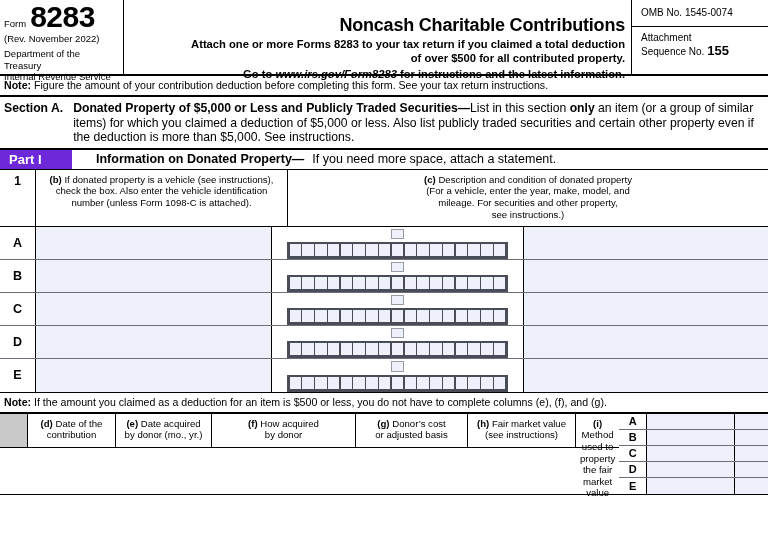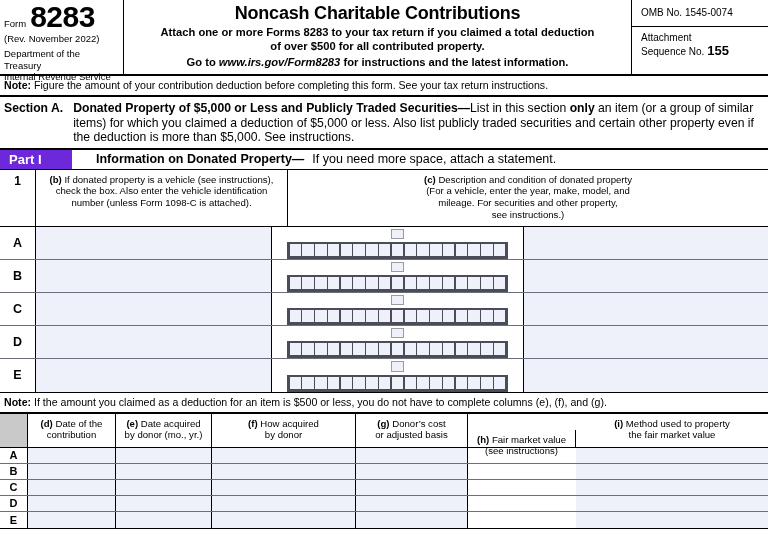--- a/index.html
+++ b/index.html
@@ -31,22 +31,22 @@
   }
   .form-line{display:flex;align-items:flex-end;gap:4px;}
   .form-word{font-size:9.5px;line-height:11px;padding-bottom:3px;}
   .form-num{font-size:30px;font-weight:bold;line-height:30px;letter-spacing:-0.5px;}
   .rev{font-size:9.5px;line-height:12px;margin-top:1px;}
   .dept{font-size:9.5px;line-height:11.5px;margin-top:3px;}
 
   .hdr-center{
     flex:1;
     box-sizing:border-box;
-    padding:3px 6px 0 6px;
-    text-align:center;
+    padding:15px 6px 0 6px;
+    text-align:right;
     border-right:1.5px solid #000;
   }
   .title{font-size:18px;font-weight:bold;line-height:21px;letter-spacing:-0.2px;}
   .sub1{font-size:11.2px;font-weight:bold;line-height:13.5px;margin-top:2px;}
   .sub2{font-size:11.2px;font-weight:bold;line-height:13.5px;margin-top:3px;}
   .ital{font-style:italic;}
 
   .hdr-right{
     width:136px;
     box-sizing:border-box;
@@ -190,28 +190,28 @@
   
   .note2{
     font-size:10.6px;
     padding:3px 4px 3px 4px;
     border-top:1.5px solid #000;
     border-bottom:2px solid #000;
     line-height:13px;
   }
 
   
-  .t2{display:flex;flex-direction:column;border-bottom:1.8px solid #000;}
+  .t2{display:flex;flex-direction:row;border-bottom:1.8px solid #000;}
   .t2row{display:flex;}
   .d-lbl{width:28px;box-sizing:border-box;border-right:1.2px solid #000;}
   .d-d{width:88px;box-sizing:border-box;border-right:1.2px solid #000;}
   .d-e{width:96px;box-sizing:border-box;border-right:1.2px solid #000;}
   .d-f{width:144px;box-sizing:border-box;border-right:1.2px solid #000;}
   .d-g{width:112px;box-sizing:border-box;border-right:1.2px solid #000;}
-  .d-h{width:108px;box-sizing:border-box;border-right:1.2px solid #000;margin-top:16px;}
+  .d-h{width:108px;box-sizing:border-box;border-right:1.2px solid #000;}
   .d-i{flex:1;box-sizing:border-box;}
 
   .t2-head{height:34px;box-sizing:border-box;border-bottom:1.2px solid #000;}
   .t2-head .d-lbl{background:#c9c9c9;}
   .hcell2{
     font-size:9.6px;line-height:11.6px;text-align:center;
     padding:4px 4px 0 4px;
   }
   .hcell2 .lt{font-weight:bold;}
 

